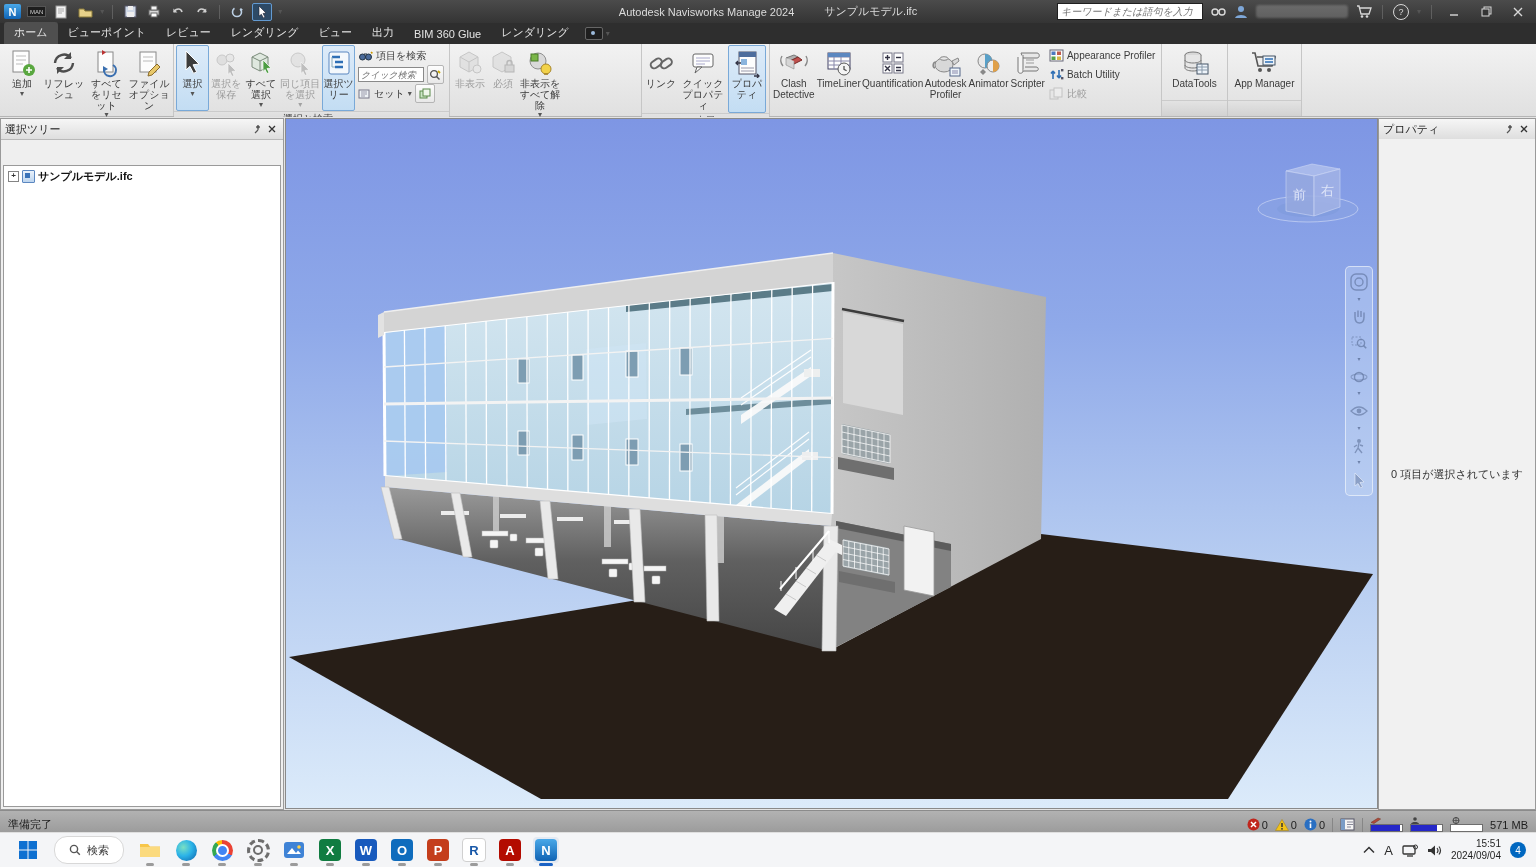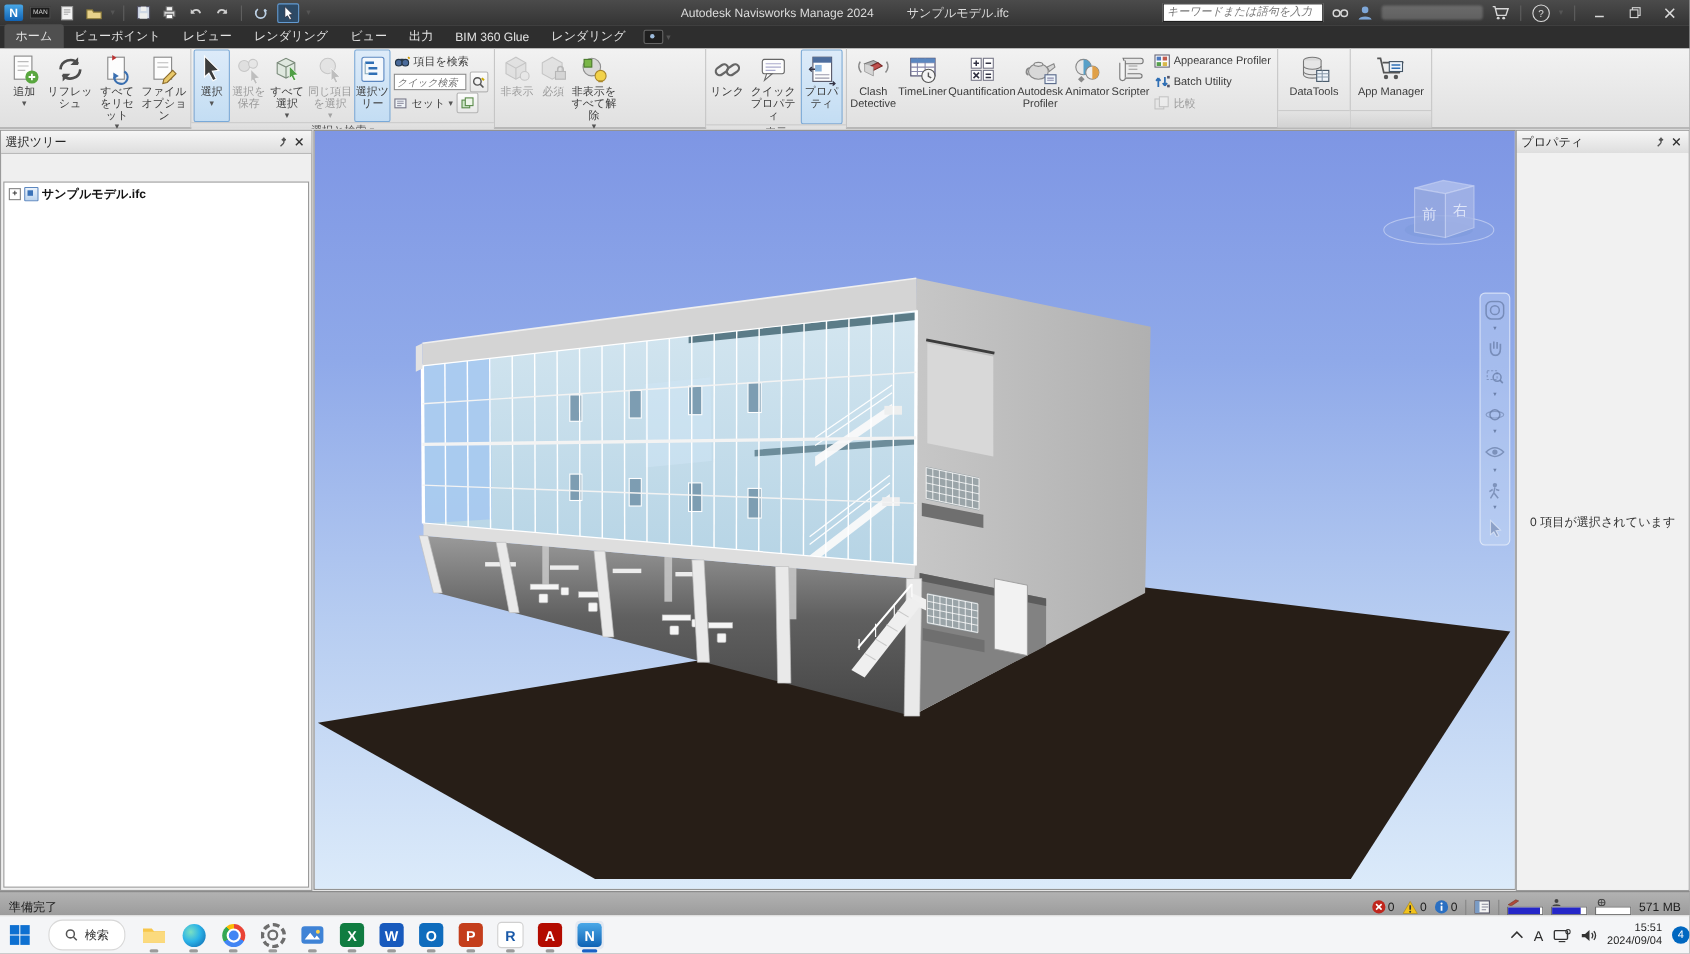--- a/index.html
+++ b/index.html
@@ -87,21 +87,21 @@
              padding:0 8px;box-sizing:border-box;gap:28px;}
   .st-right{margin-left:auto;display:flex;align-items:center;gap:7px;}
   .cnt{display:flex;align-items:center;gap:2px;}
   .ssep{width:1px;height:14px;background:#868686;}
   .meter{display:flex;flex-direction:column;align-items:flex-start;gap:0;}
   .mbar{width:33px;height:8px;border:1px solid #6e6e6e;background:#fff;box-sizing:border-box;}
   .mbar .fill{height:100%;background:#2527c8;}
 
   
   #taskbar{left:0;top:832px;width:1536px;height:35px;background:#f4f5f7;border-top:1px solid #dfdfdf;
-           display:flex;align-items:center;padding:0 0;box-sizing:border-box;}
+           display:flex;align-items:center;padding:0 10px;box-sizing:border-box;}
   .tbi{width:26px;height:26px;margin:0 5px;display:flex;align-items:center;justify-content:center;position:relative;border-radius:4px;}
   .tbi.run::after{content:"";position:absolute;bottom:-3px;left:9px;width:8px;height:3px;border-radius:2px;background:#9b9b9b;}
   .tbi.active{background:#e3e9f2;}
   .tbi.active::after{content:"";position:absolute;bottom:-3px;left:6px;width:14px;height:3px;border-radius:2px;background:#1a62c5;}
   .applet{width:22px;height:22px;border-radius:4px;color:#fff;font-weight:bold;font-size:13px;
           display:flex;align-items:center;justify-content:center;}
   #tb-search{height:26px;border-radius:13px;background:#fff;border:1px solid #d8d8d8;display:flex;align-items:center;
              gap:6px;padding:0 14px;margin:0 8px;font-size:11px;color:#333;}
   .tray{margin-left:auto;display:flex;align-items:center;gap:9px;color:#2c2c2c;}
   .clock{font-size:10px;text-align:right;line-height:1.2;color:#1f1f1f;}

